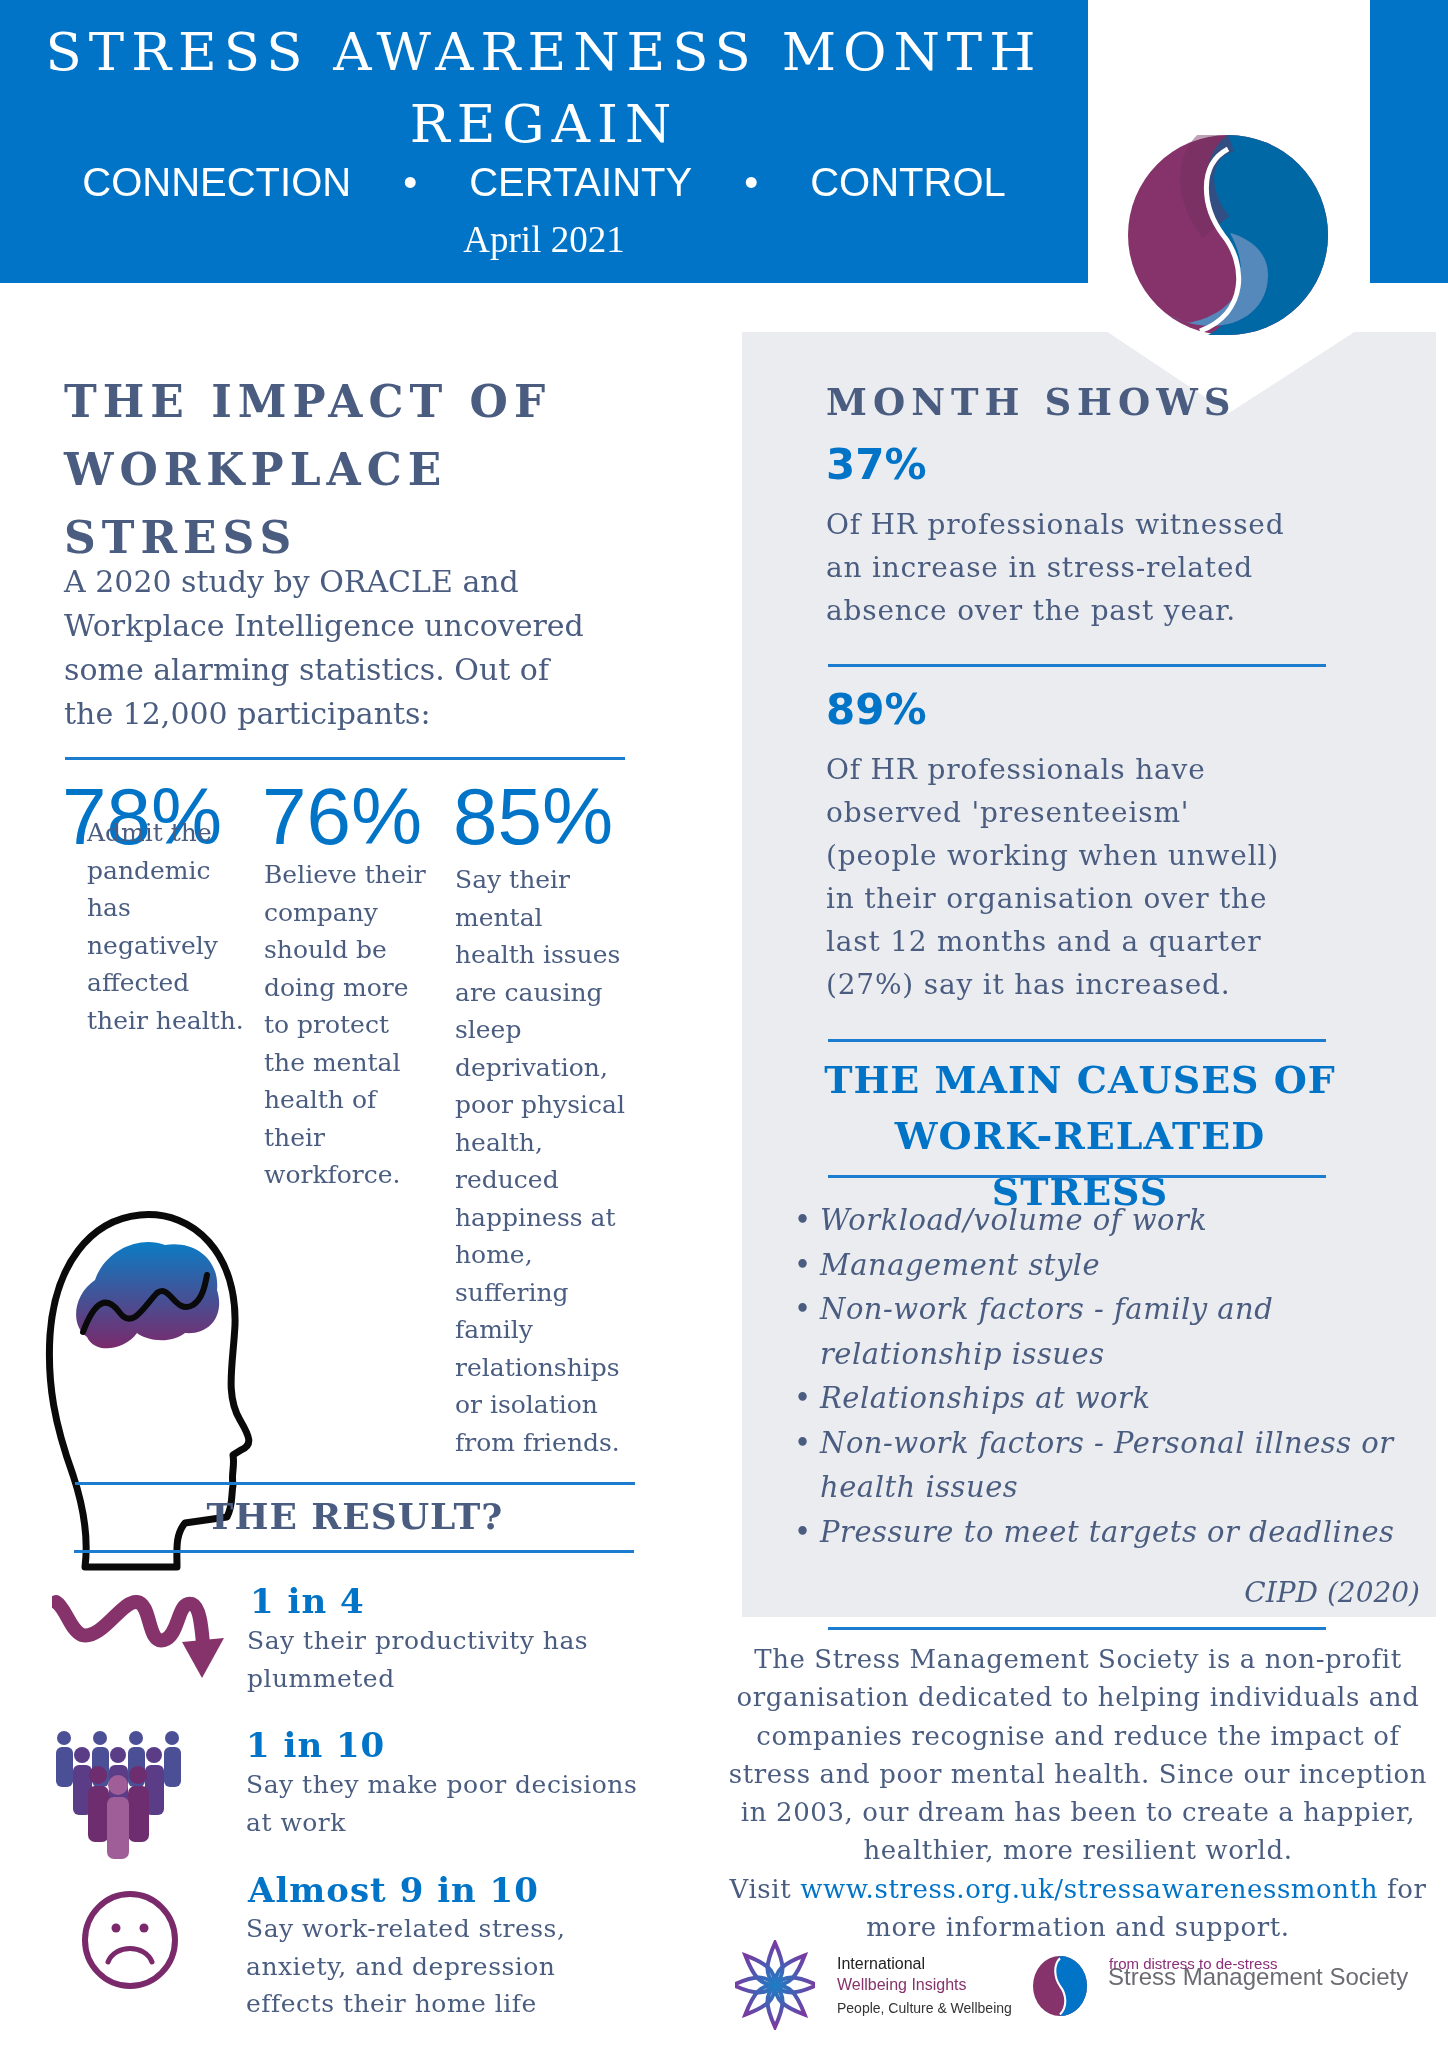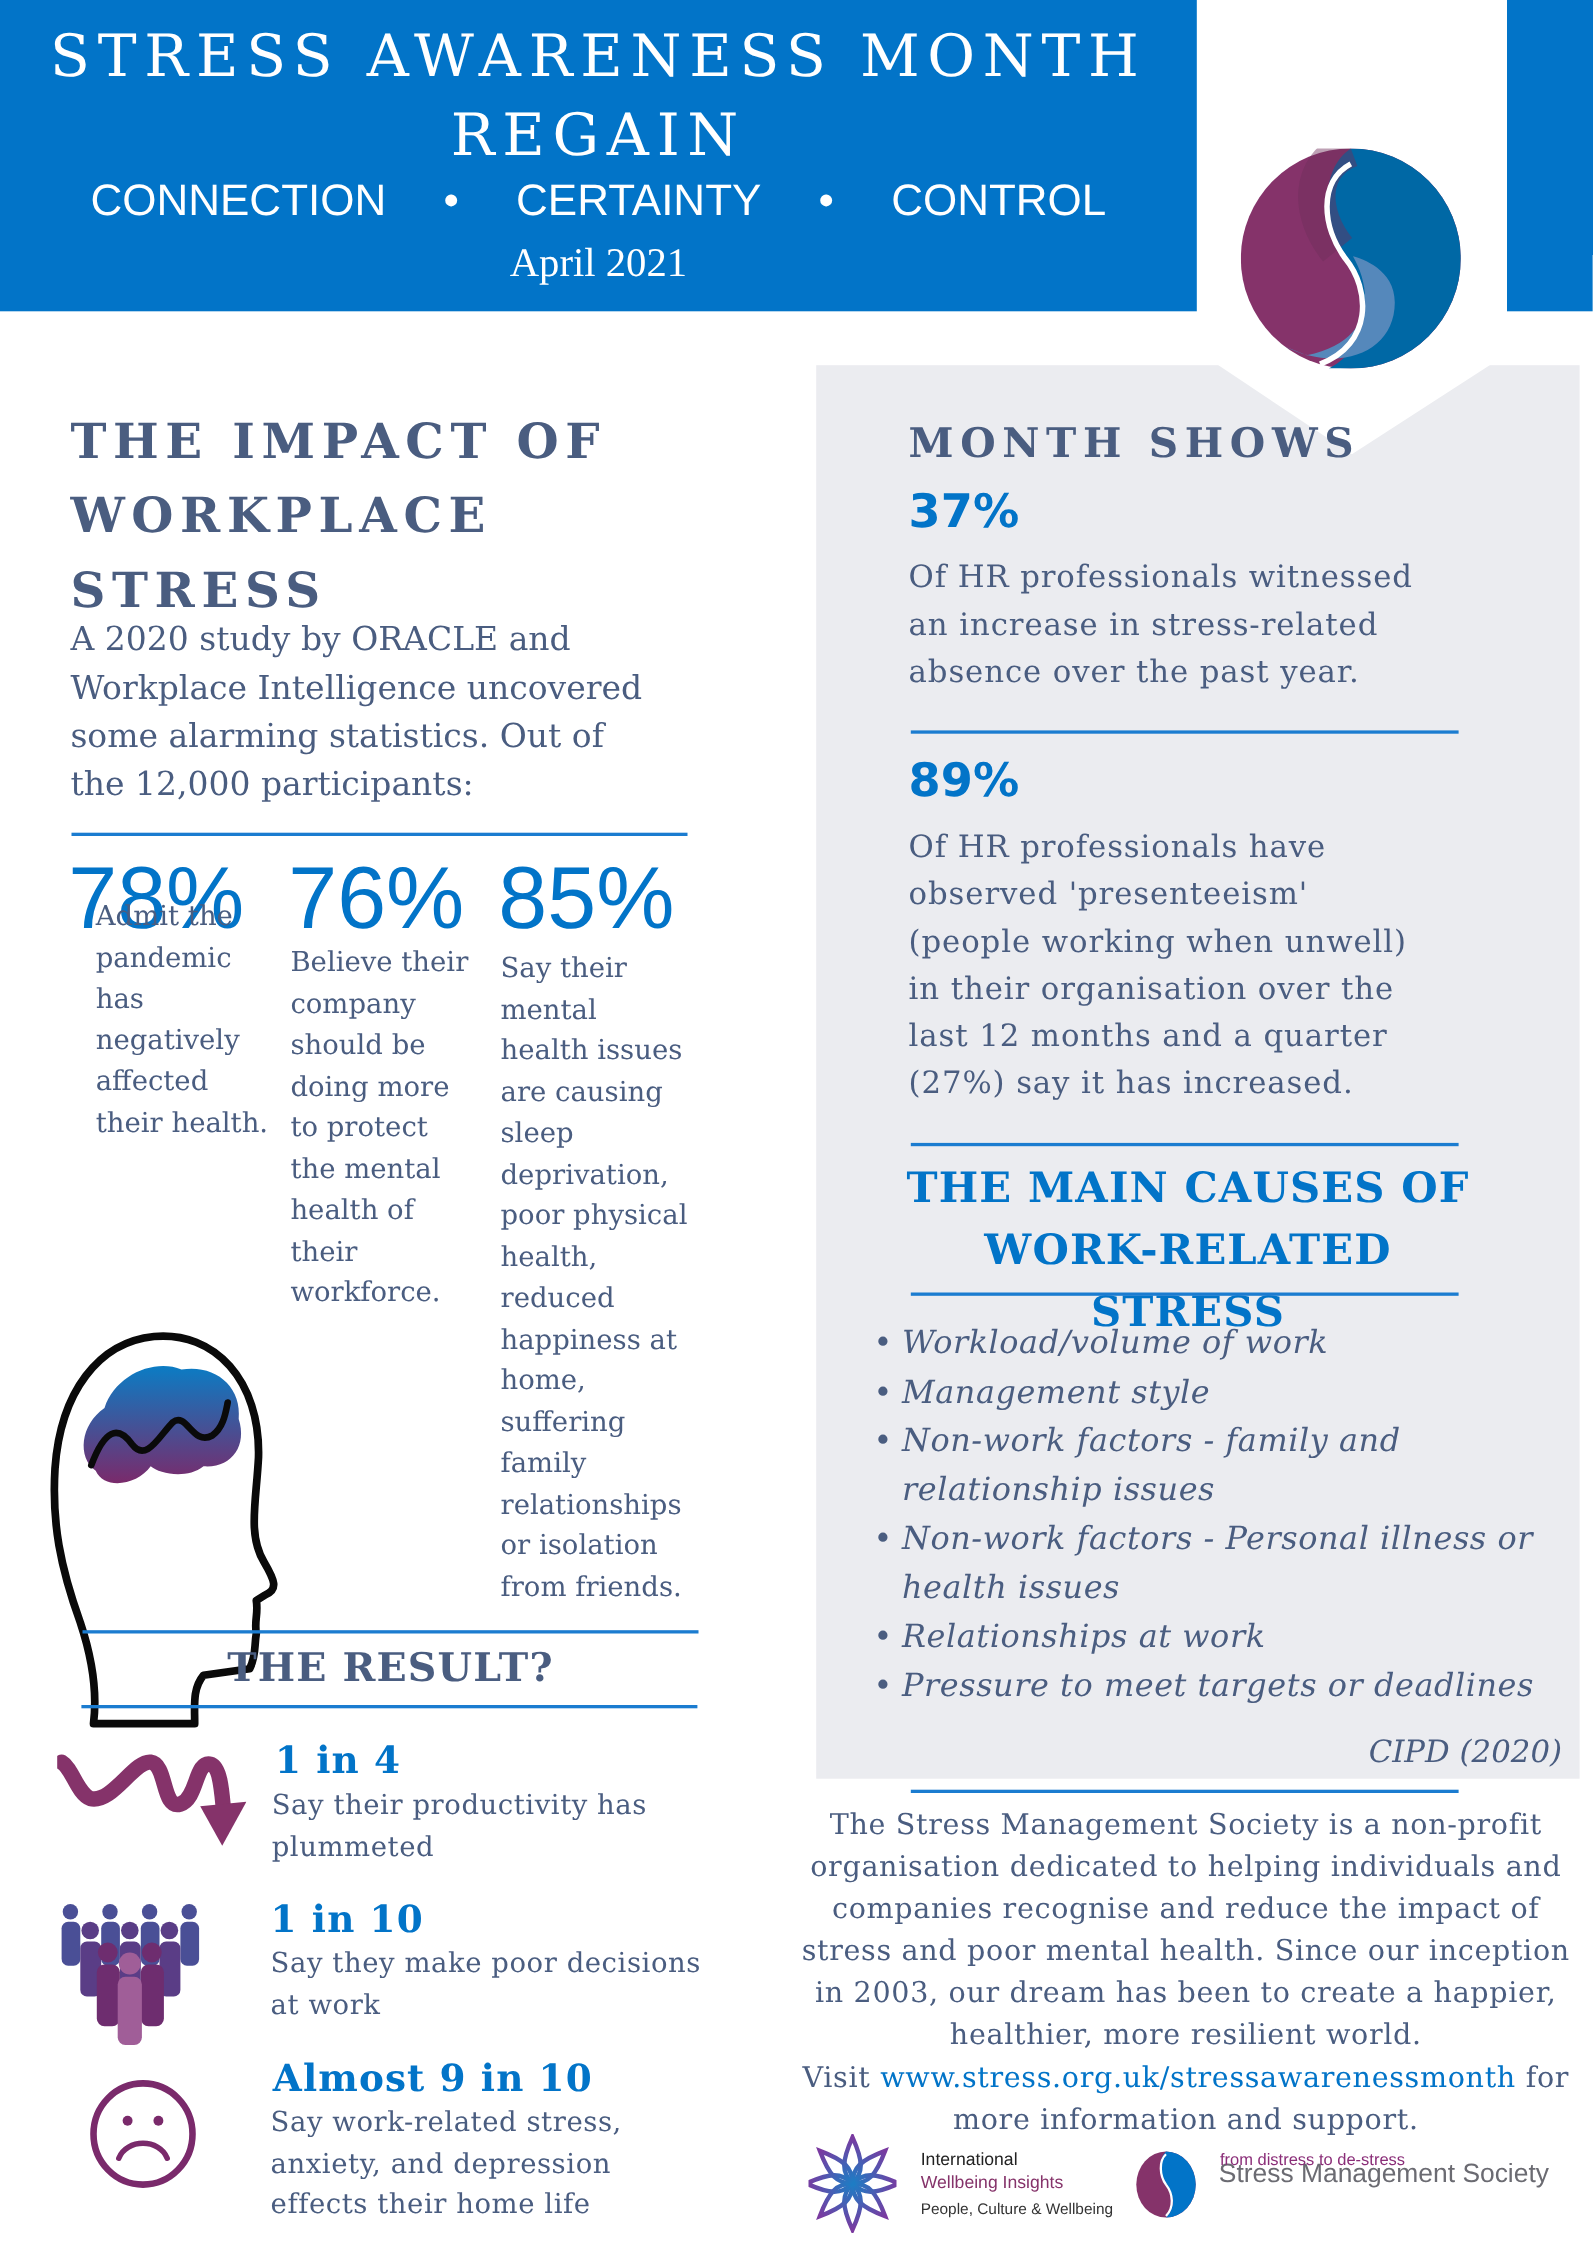--- a/index.html
+++ b/index.html
@@ -213,22 +213,22 @@
 <div class="abs rule" style="left:828px; top:1039px; width:498px;"></div>
 <div class="abs h-causes">
   <div>THE MAIN CAUSES OF</div>
   <div>WORK-RELATED STRESS</div>
 </div>
 <div class="abs rule" style="left:828px; top:1175px; width:498px;"></div>
 <ul class="abs causes">
   <li>Workload/volume of work</li>
   <li>Management style</li>
   <li>Non-work factors - family and relationship issues</li>
+  <li>Relationships at work</li>
   <li>Non-work factors - Personal illness or health issues</li>
-  <li>Relationships at work</li>
   <li>Pressure to meet targets or deadlines</li>
 </ul>
 <div class="abs cipd">CIPD (2020)</div>
 <div class="abs rule" style="left:828px; top:1627px; width:498px;"></div>
 
 <div class="abs about">
   <div>The Stress Management Society is a non-profit</div>
   <div>organisation dedicated to helping individuals and</div>
   <div>companies recognise and reduce the impact of</div>
   <div>stress and poor mental health. Since our inception</div>

